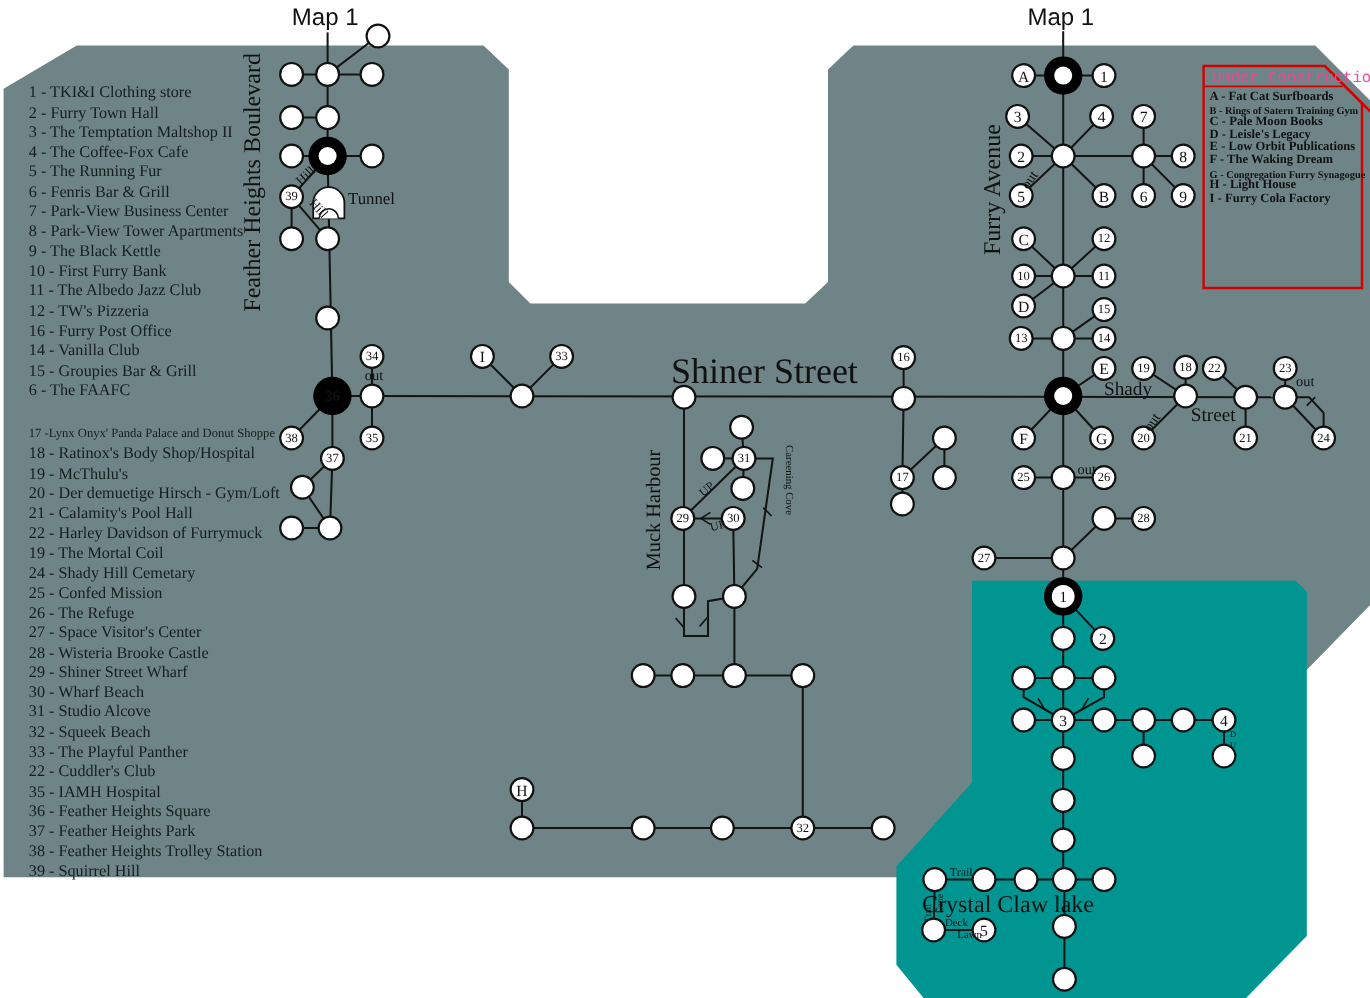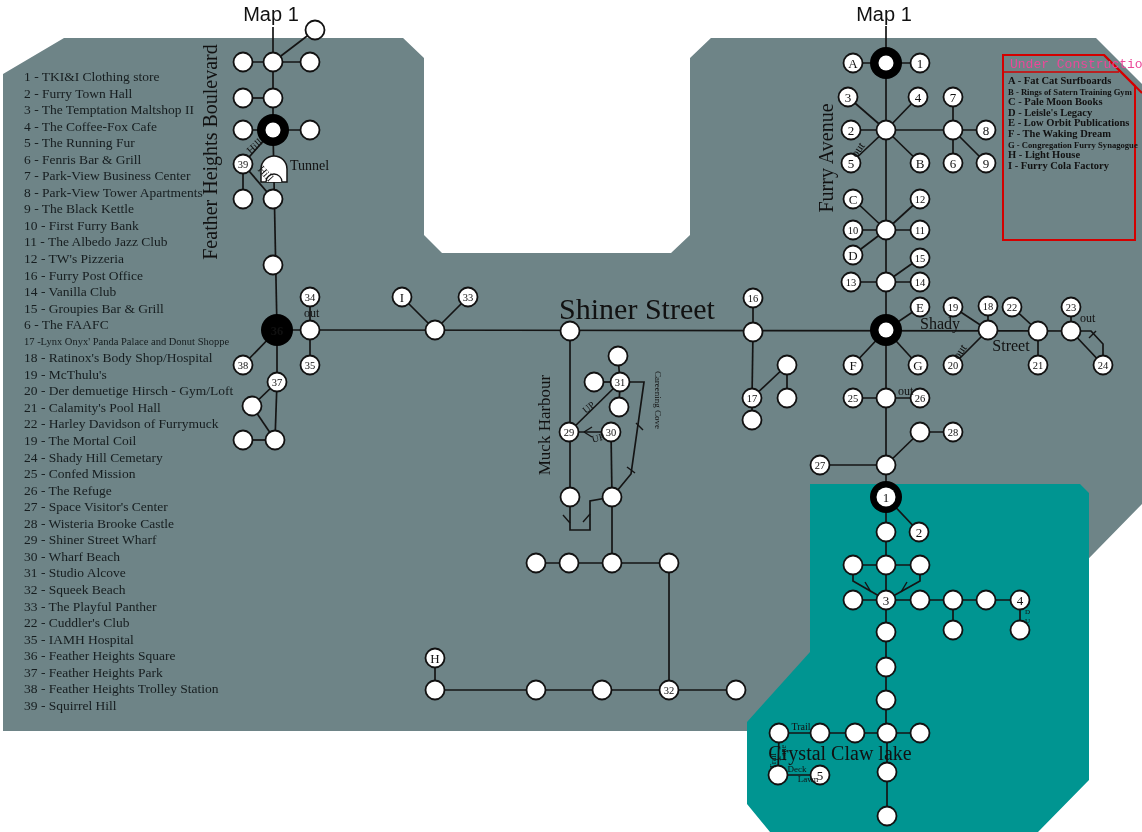--- a/index.html
+++ b/index.html
@@ -4,21 +4,21 @@
 <style>
   html,body{margin:0;padding:0;background:#ffffff;}
   .stage{position:relative;width:1142px;height:832px;background:#ffffff;overflow:hidden;
          font-family:"Liberation Serif", serif;}
   #map-svg{position:absolute;left:0;top:0;}
   #map-svg text{font-family:"Liberation Serif", serif;fill:#111;}
   #map-svg text.sans{font-family:"Liberation Sans", sans-serif;}
   .legend{position:absolute;color:#161d1f;}
   .legend-main{left:24px;top:69px;font-size:13.5px;}
   .legend-main .li{height:16.55px;line-height:16.55px;white-space:nowrap;}
-  .legend-main .li.small{font-size:10.5px;}
+  .legend-main .li.small{font-size:10.5px;margin-top:20px;}
   .uc-title{position:absolute;left:1010px;top:57px;font-size:13px;white-space:nowrap;color:#ec4899;font-family:Liberation Mono, monospace;}
   .uc-items{position:absolute;left:1008px;top:76px;font-size:10.5px;color:#111;}
   .uc-items .li{height:10.6px;line-height:10.6px;white-space:nowrap;font-weight:bold;}
   .uc-items .li.small{font-size:8.6px;}
   .lake-legend{left:966px;top:744px;font-size:13.5px;}
   .lake-legend .li{height:17.4px;line-height:17.4px;white-space:nowrap;}
 </style>
 </head>
 <body>
 

